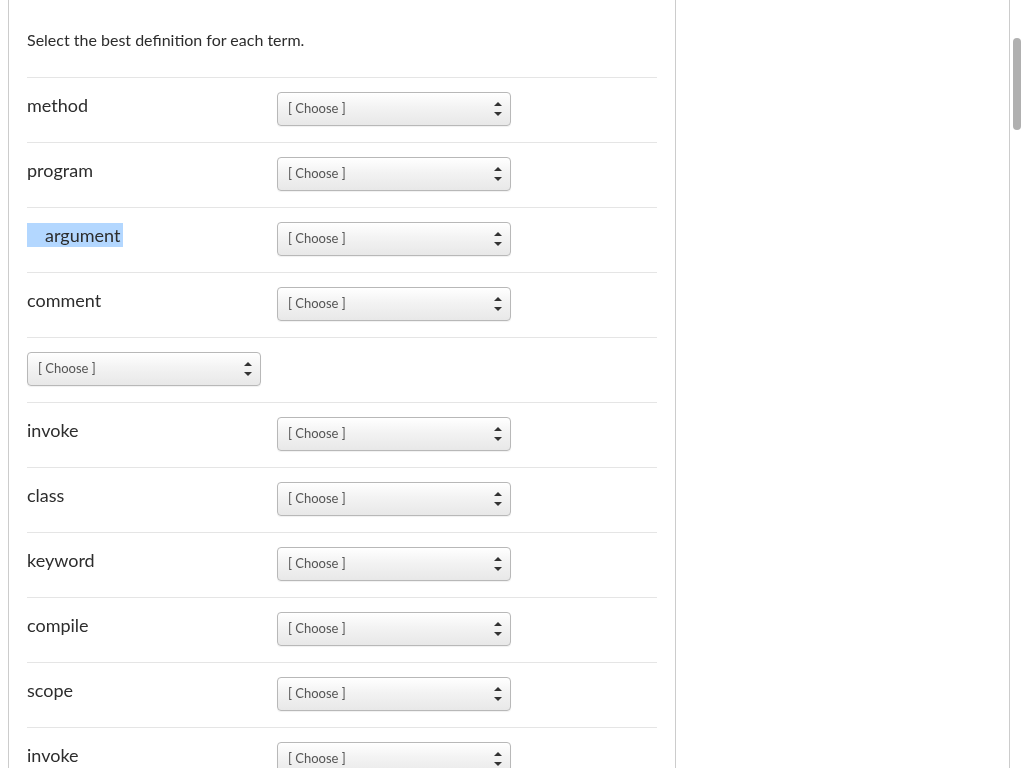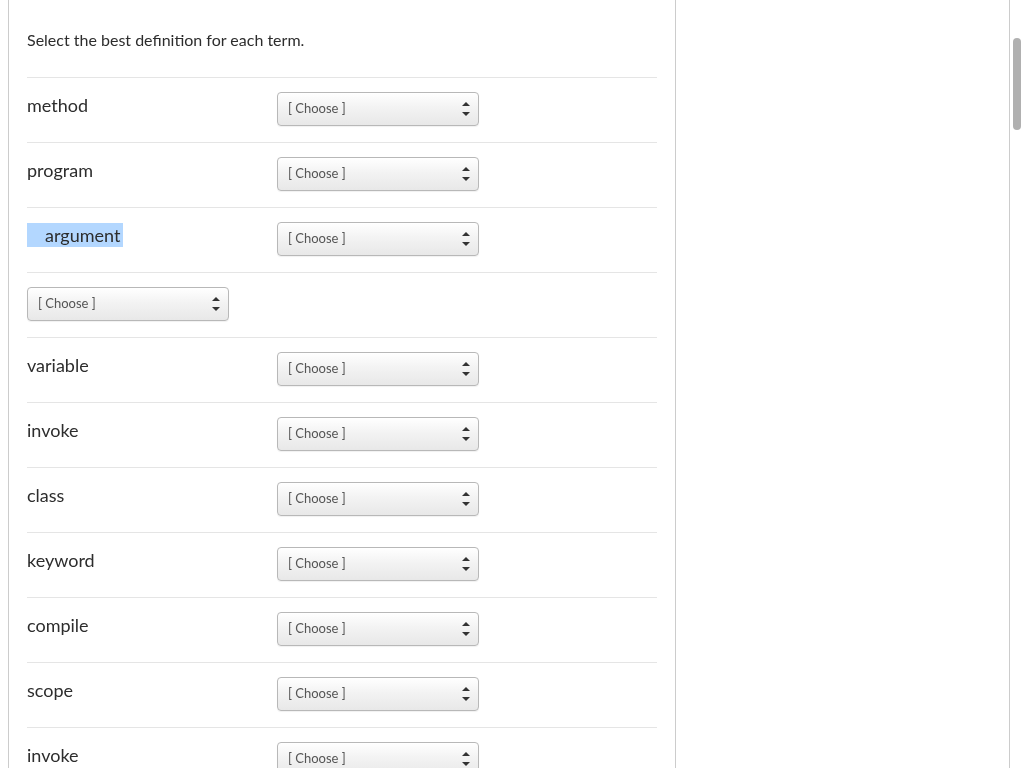--- a/index.html
+++ b/index.html
@@ -64,21 +64,21 @@
     }
     .term-text.highlighted {
       background: #b3d7ff;
       padding: 1px 3px 1px 18px;
     }
     .select-cell {
       flex: 0 0 auto;
     }
     .select-wrap {
       position: relative;
-      width: 202px;
+      width: 234px;
       height: 34px;
       border: 1px solid #b8b8b8;
       border-radius: 4px;
       background: linear-gradient(to bottom, #ffffff 0%, #f3f3f3 45%, #e8e8e8 100%);
       box-shadow: inset 0 1px 0 rgba(255,255,255,0.6), 0 1px 1px rgba(0,0,0,0.06);
       display: flex;
       align-items: center;
       padding: 0 26px 2px 10px;
       cursor: pointer;
       user-select: none;
@@ -165,32 +165,32 @@
             <div class="select-wrap">
               <span class="select-label">[ Choose ]</span>
               <span class="select-arrows">
                 <span class="arrow-up"></span>
                 <span class="arrow-down"></span>
               </span>
             </div>
           </div>
         </div>
         <div class="row">
-          <div class="select-cell">
-            <div class="select-wrap">
-              <span class="select-label">[ Choose ]</span>
-              <span class="select-arrows">
-                <span class="arrow-up"></span>
-                <span class="arrow-down"></span>
-              </span>
-            </div>
-          </div>
-        </div>
-        <div class="row">
-          <div class="term-cell"><span class="term-text">variable</span></div>
+          <div class="term-cell"><span class="term-text">comment</span></div>
+          <div class="select-cell">
+            <div class="select-wrap">
+              <span class="select-label">[ Choose ]</span>
+              <span class="select-arrows">
+                <span class="arrow-up"></span>
+                <span class="arrow-down"></span>
+              </span>
+            </div>
+          </div>
+        </div>
+        <div class="row">
           <div class="select-cell">
             <div class="select-wrap">
               <span class="select-label">[ Choose ]</span>
               <span class="select-arrows">
                 <span class="arrow-up"></span>
                 <span class="arrow-down"></span>
               </span>
             </div>
           </div>
         </div>

